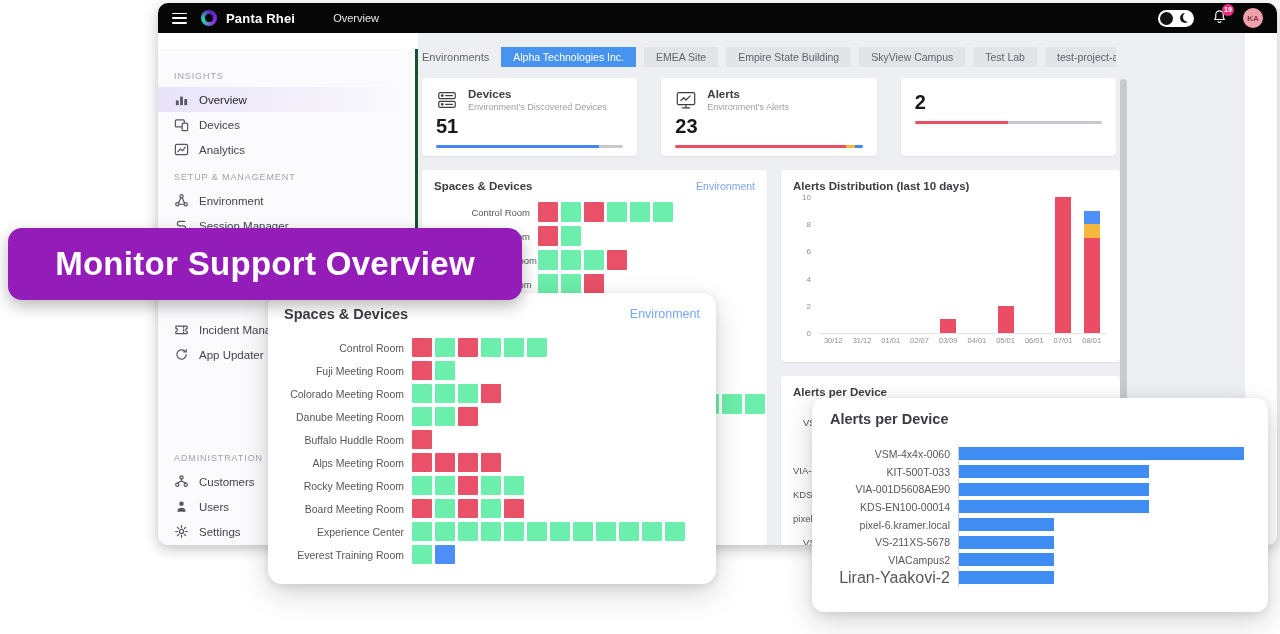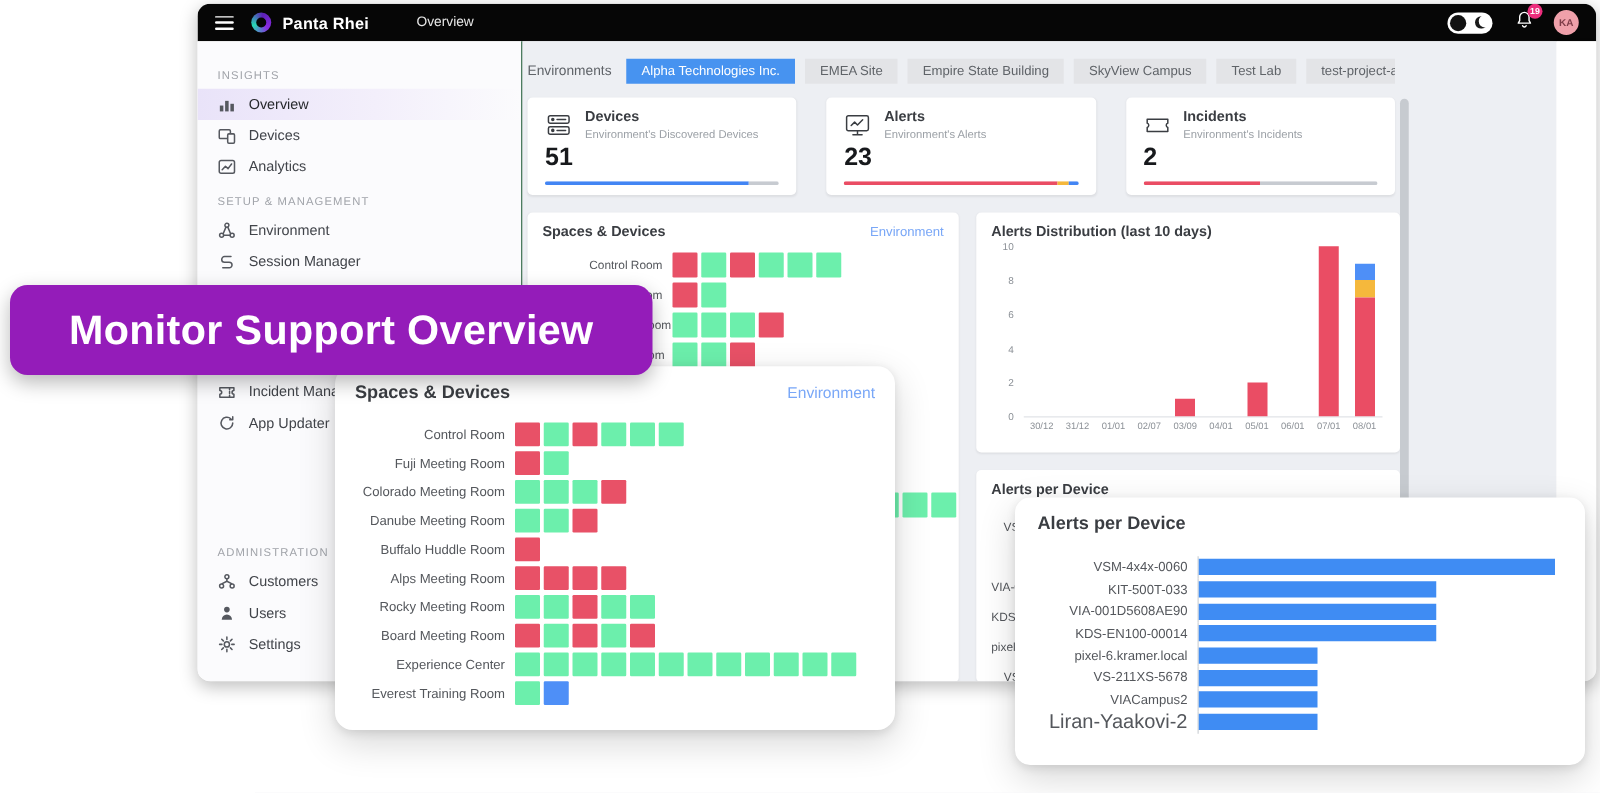--- a/index.html
+++ b/index.html
@@ -23,21 +23,21 @@
   .moon { width:10px; height:10px; border-radius:50%; box-shadow:inset 3px -1px 0 0 #1a1a1a; margin-right:2px; }
   .bell-wrap { position:relative; margin-left:18px; cursor:pointer; }
   .bell-badge { position:absolute; top:-5px; right:-7px; background:#ec2d7c; color:#fff; font-size:7px; font-weight:bold;
     min-width:12px; height:12px; border-radius:6px; display:flex; align-items:center; justify-content:center; padding:0 2px; }
   .avatar { width:20px; height:20px; border-radius:50%; background:#efa0aa; color:#7d3c48; font-size:8px; font-weight:bold;
     display:flex; align-items:center; justify-content:center; margin-left:16px; cursor:pointer; }
 
   .app-body { display:flex; height:512px; }
 
   
-  .sidebar { width:260px; background:#fbfbfd; border-right:1px solid #14532d; padding-top:12px; flex:none; }
+  .sidebar { width:260px; background:#fbfbfd; border-right:3px solid #14532d; padding-top:12px; flex:none;margin-top:16px; }
   .sec-header { font-size:9px; color:#a0a3a9; letter-spacing:.9px; margin:10px 0 6px 16px; }
   .sec-admin { margin-top:86px; }
   .side-item { height:25px; display:flex; align-items:center; gap:10px; padding:0 16px; color:#41444a; font-size:11.5px; cursor:pointer; white-space:nowrap; }
   .side-item.active { background:linear-gradient(90deg,#e9e3f9 0%,#f3effb 55%,rgba(243,239,251,0) 100%); color:#26282c; }
   .sicon { width:15px; height:15px; display:flex; align-items:center; justify-content:center; color:#55585f; flex:none; }
   .side-gap { height:54px; }
 
   
   .main { flex:1; background:#edeff3; padding:14px 0 0 4px; position:relative; overflow:hidden; }
   .content { width:694px; }
@@ -292,29 +292,20 @@
                 </div>
               </div>
               <div class="sc-value">23</div>
               <div class="sc-bar">
                 <span style="width: 91%; background: rgb(234, 77, 100);"></span>
                 <span style="width: 5%; background: rgb(245, 184, 60);"></span>
                 <span style="width: 4%; background: rgb(66, 133, 244);"></span>
               </div>
             </div>
             <div class="stat-card">
-              <div class="sc-top">
-                <span class="sc-icon"><svg width="100%" height="100%" viewBox="0 0 24 24" fill="none" stroke="currentColor" stroke-width="1.3" stroke-linecap="round" stroke-linejoin="round">
-                    <path d="M3 7h18v3.4a2 2 0 0 0 0 3.8V17.6H3v-3.4a2 2 0 0 0 0-3.8z"></path>
-                  </svg></span>
-                <div>
-                  <div class="sc-title">Incidents</div>
-                  <div class="sc-sub">Environment's Incidents</div>
-                </div>
-              </div>
               <div class="sc-value">2</div>
               <div class="sc-bar">
                 <span style="width: 50%; background: rgb(234, 77, 100);"></span>
                 <span style="width: 50%; background: rgb(199, 203, 209);"></span>
               </div>
             </div>
           </div>
 
         <div class="panels">
           <section class="panel panel-spaces">

